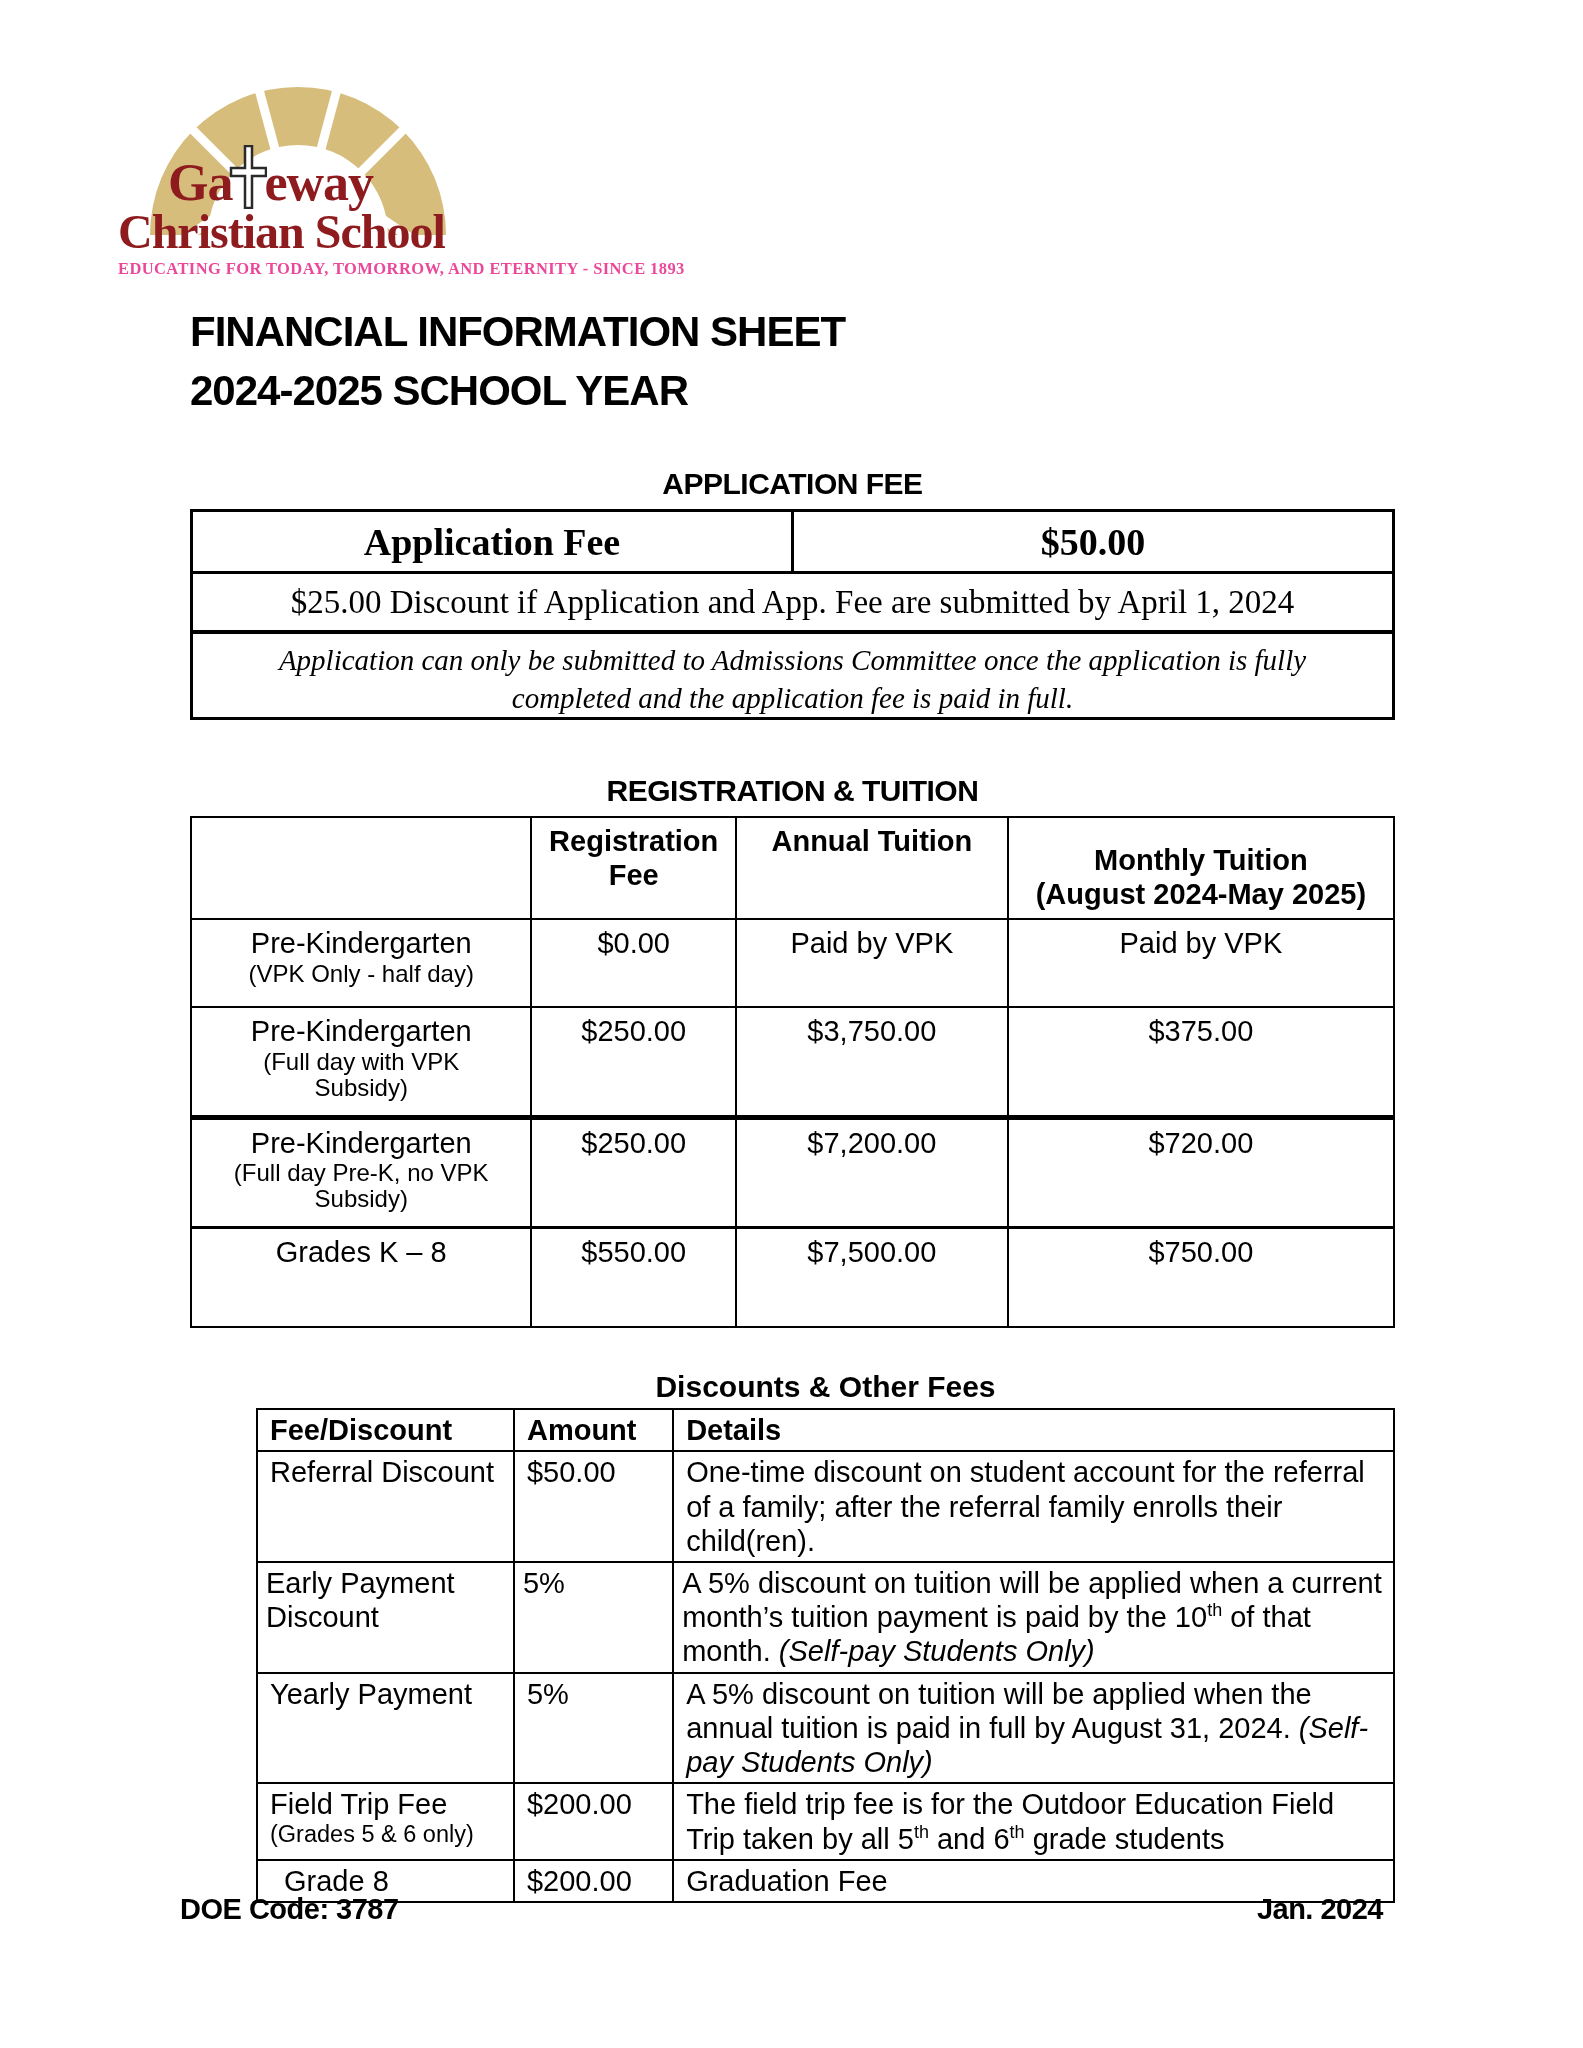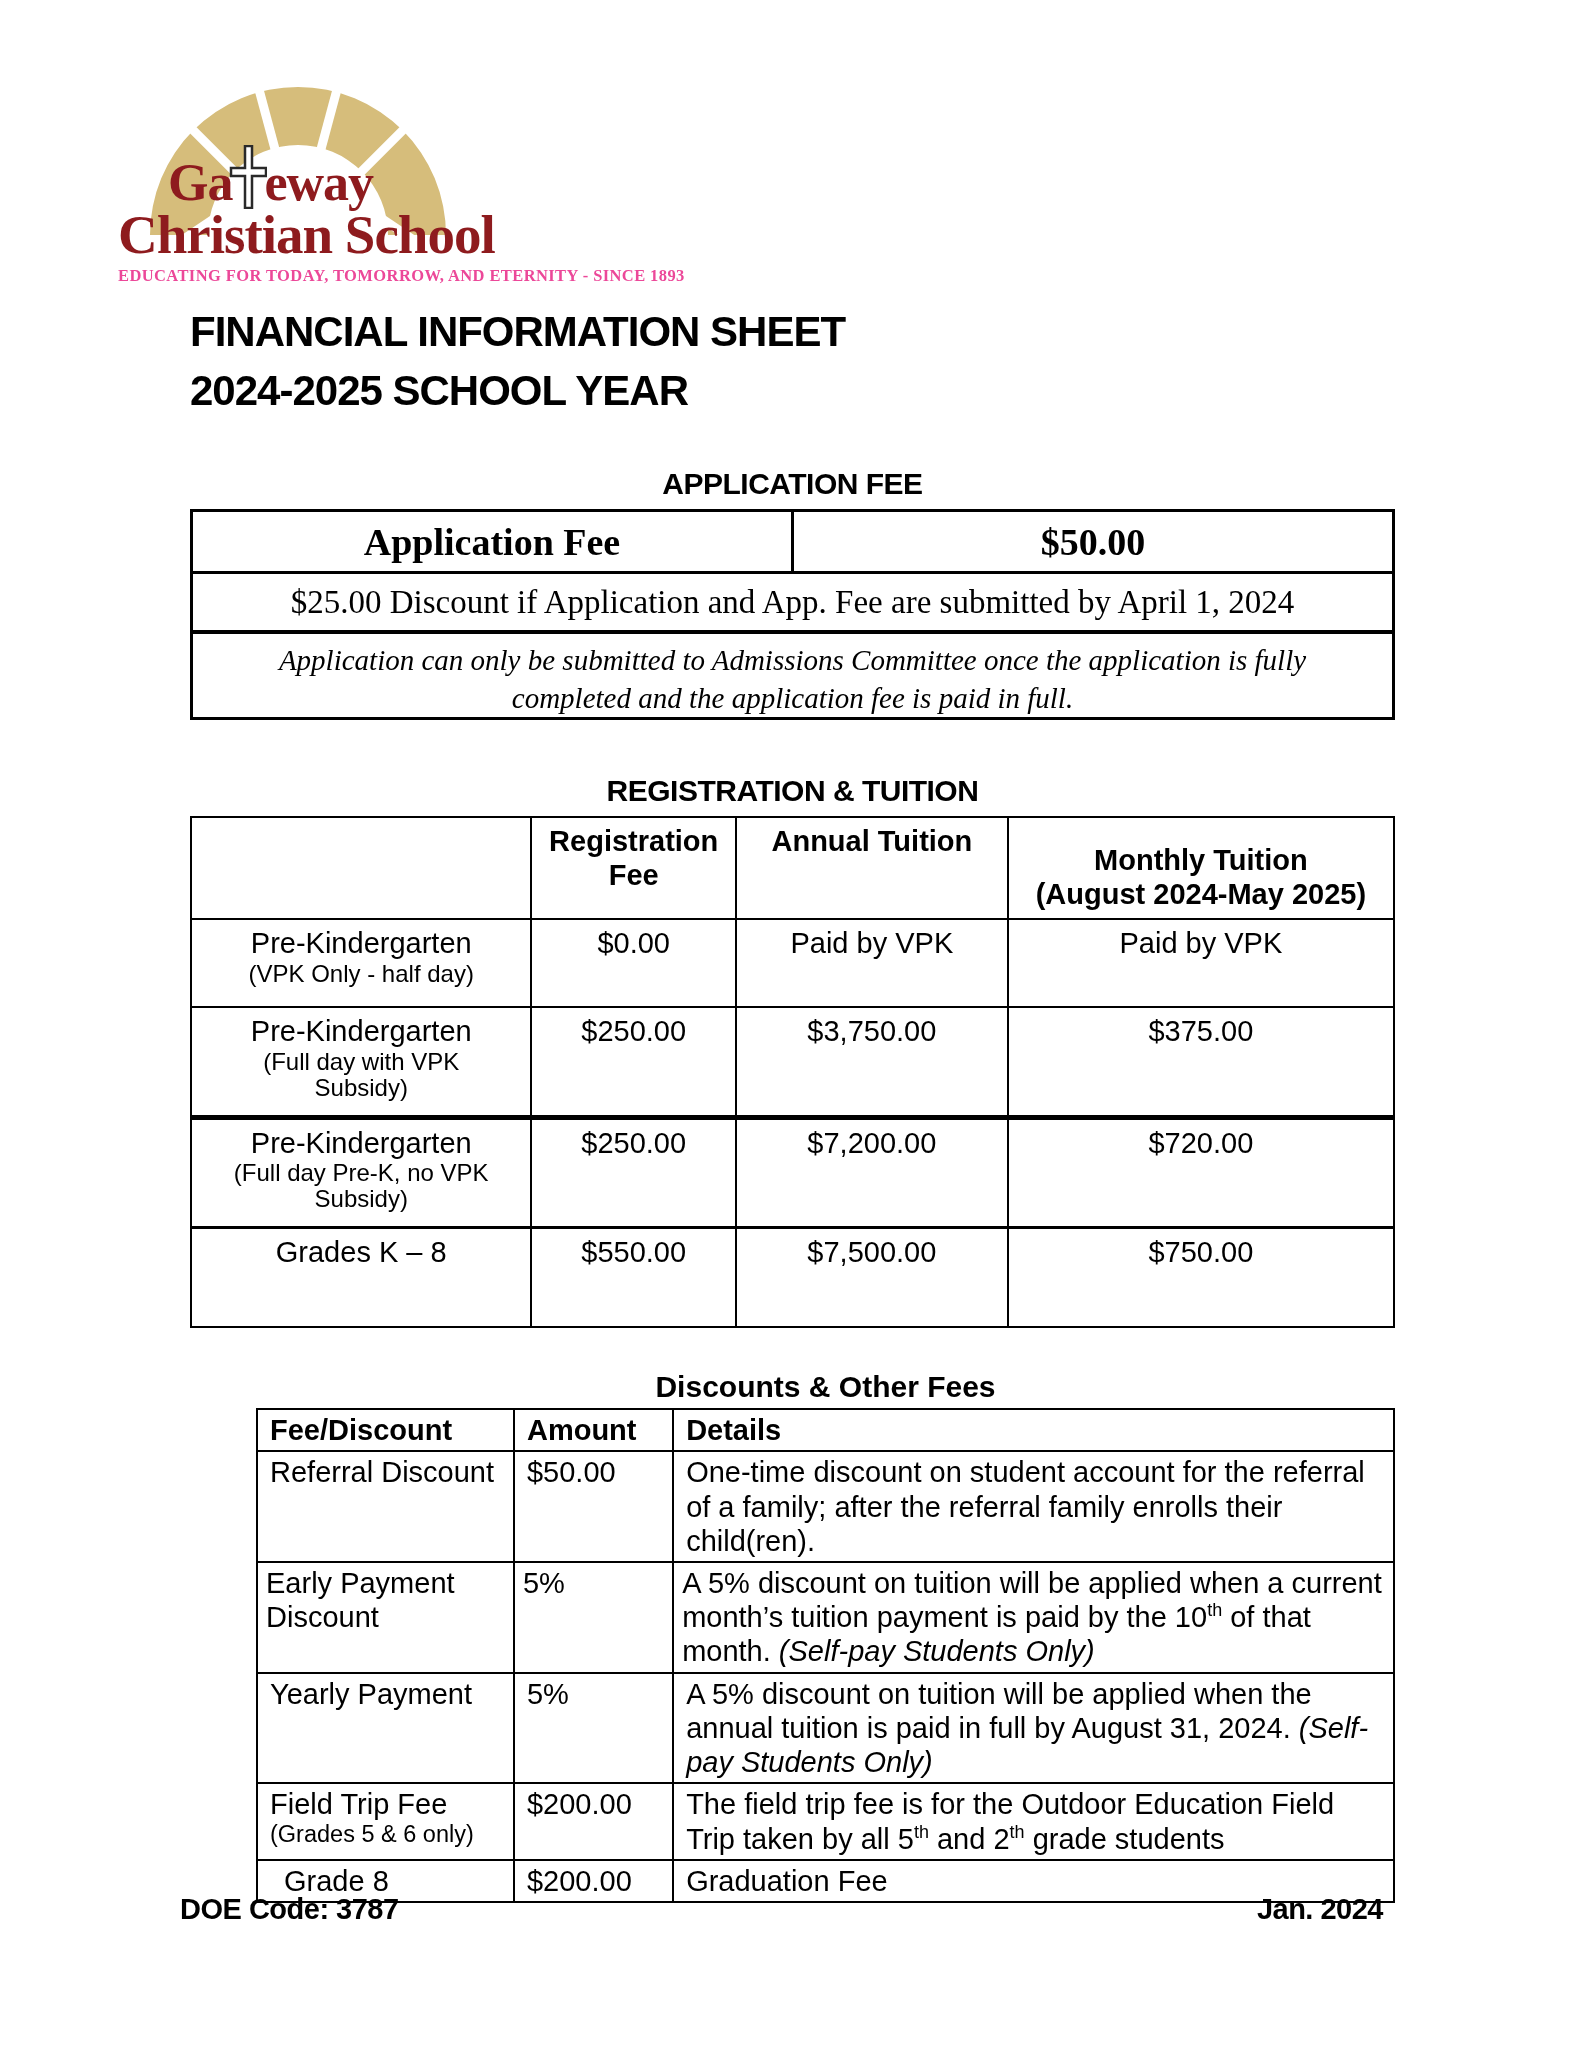--- a/index.html
+++ b/index.html
@@ -20,21 +20,21 @@
   .logo-text { position:absolute; left:0; top:70px; width:100%; }
   .logo-line1, .logo-line2 {
     font-family:"Liberation Serif", serif;
     font-weight:bold;
     color:#8e1b1e;
     letter-spacing:-1px;
     line-height:0.94;
     white-space:nowrap;
   }
   .logo-line1 { font-size:52px; padding-left:50px; }
-  .logo-line2 { font-size:55px; }
+  .logo-line2 { font-size:48px; }
   .cross { vertical-align:-9px; margin:0 -3px; }
   .logo-tagline {
     font-family:"Liberation Serif", serif;
     font-size:16.5px; font-weight:bold;
     color:#ec4899;
     letter-spacing:0.4px;
     margin-top:5px;
     white-space:nowrap;
   }
 
@@ -233,21 +233,21 @@
         <td>Yearly Payment</td>
         <td>5%</td>
         <td><span>A 5% discount on tuition will be applied when the annual tuition is paid in full by August 31, 2024. </span><i>(Self-pay Students Only)</i></td>
       </tr>
       <tr class="disc-r4">
         <td>
           <span>Field Trip Fee</span>
           <span class="sub2">(Grades 5 &amp; 6 only)</span>
         </td>
         <td>$200.00</td>
-        <td><span>The field trip fee is for the Outdoor Education Field Trip taken by all 5</span><sup>th</sup><span> and 2</span><sup>th</sup><span> grade students</span></td>
+        <td><span>The field trip fee is for the Outdoor Education Field Trip taken by all 5</span><sup>th</sup><span> and 6</span><sup>th</sup><span> grade students</span></td>
       </tr>
       <tr class="disc-r5">
         <td class="fee-k8">Grade 8</td>
         <td>$200.00</td>
         <td><span>Graduation Fee</span></td>
       </tr>
     </tbody>
       </table>
   </div>
 

